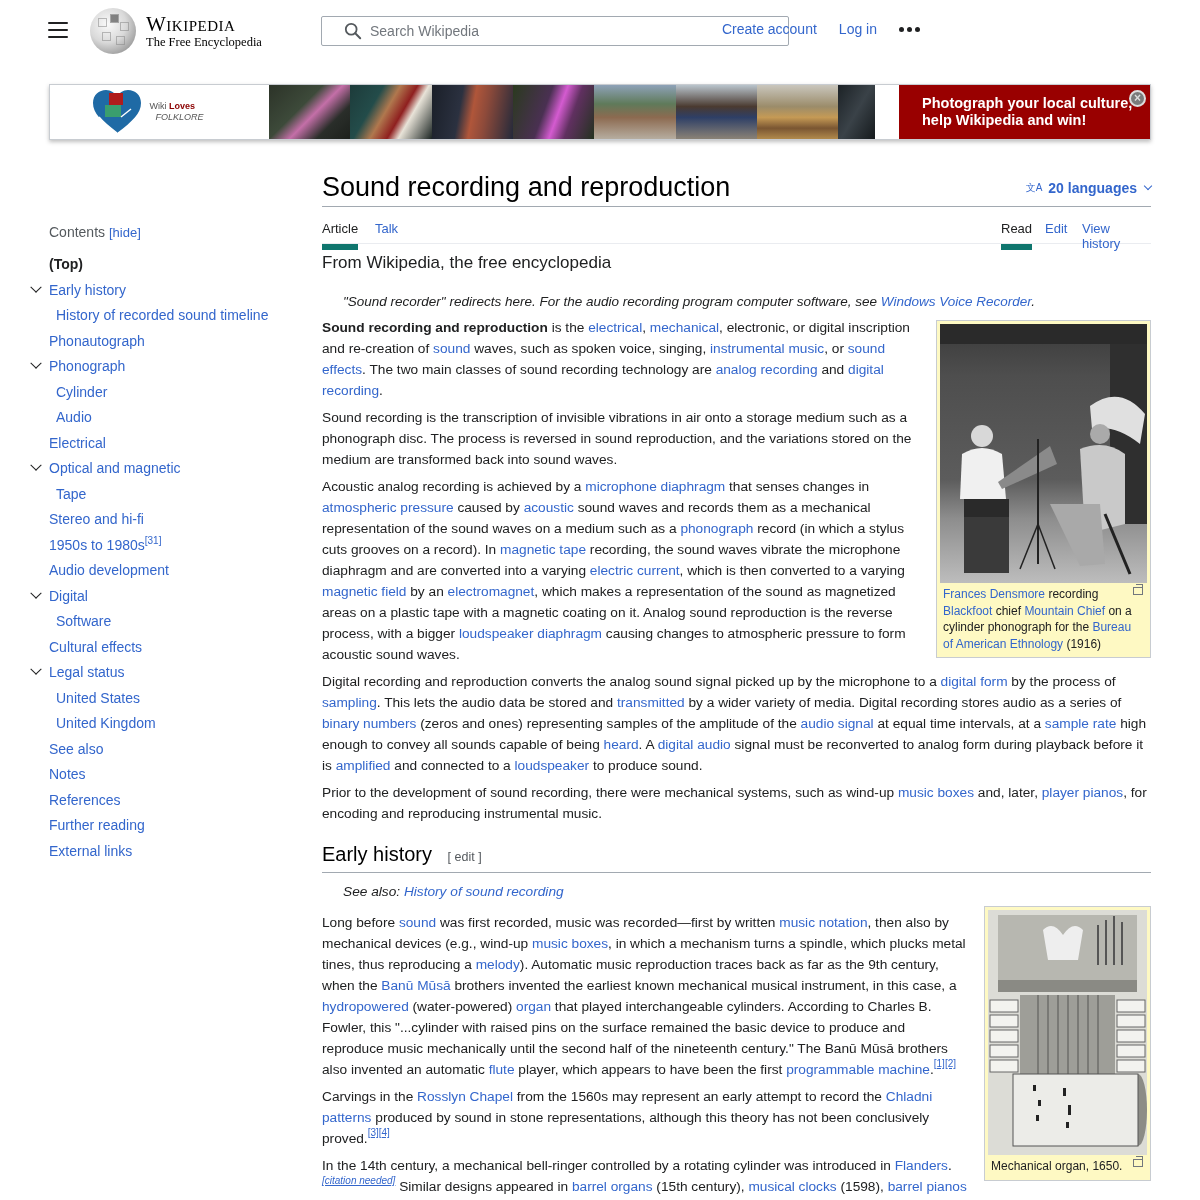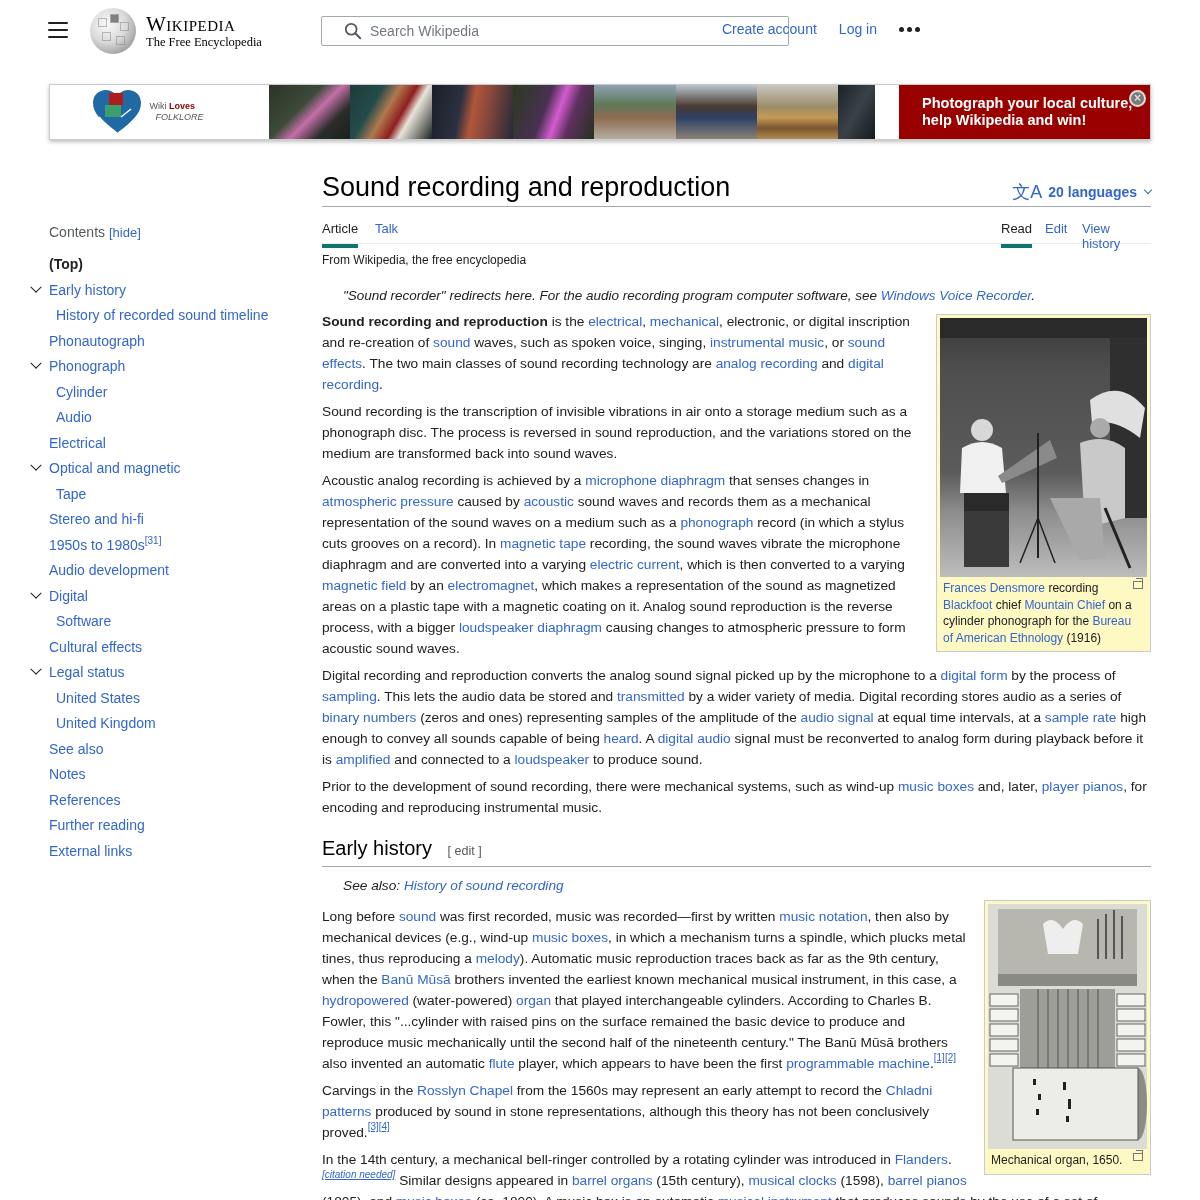--- a/index.html
+++ b/index.html
@@ -49,26 +49,26 @@
   .toc-item.sub { padding-left: 7px; }
   .toc-item.top { font-weight: bold; color: #202122; }
   .toc-chev { position: absolute; left: -17px; top: 5px; width: 8px; height: 8px; border-right: 1.5px solid #202122; border-bottom: 1.5px solid #202122; transform: rotate(45deg) translate(-2px,-2px); cursor: pointer; }
   .toc sup { font-size: 10px; vertical-align: top; line-height: 10px; }
 
   
   .main { position: absolute; left: 322px; top: 160px; width: 829px; }
   .title-row { position: relative; height: 47px; border-bottom: 1px solid #a2a9b1; }
   .page-title { font-family: "Liberation Sans", sans-serif; font-size: 27px; font-weight: normal; position: absolute; left: 0; top: 12px; color: #000; }
   .lang-btn { position: absolute; right: 0; top: 20px; color: #3366cc; font-weight: bold; font-size: 14px; display: flex; align-items: center; cursor: pointer; }
-  .lang-btn .lang-icon { font-weight: normal; font-size: 18px; margin-right: 6px; }
+  .lang-btn .lang-icon { font-weight: normal; font-size: 10px; margin-right: 6px; }
   .lang-btn .chev { width: 6px; height: 6px; border-right: 1.5px solid #3366cc; border-bottom: 1.5px solid #3366cc; transform: rotate(45deg); margin-left: 8px; margin-top: -4px; }
   .tabs-row { position: relative; height: 37px; border-bottom: 1px solid #eaecf0; font-size: 13px; }
   .tab { position: absolute; top: 14px; padding-bottom: 8px; cursor: pointer; }
-  .tab.active { color: #202122; border-bottom: 4px solid #0f766e; }
-  .tagline { font-size: 12px; margin-top: 9px; color: #202122; }
+  .tab.active { color: #202122; border-bottom: 6px solid #0f766e; }
+  .tagline { font-size: 17px; margin-top: 9px; color: #202122; }
   .hatnote { font-style: italic; font-size: 13.5px; margin-top: 21px; padding-left: 21px; color: #202122; }
   .content { font-size: 13.7px; line-height: 21px; margin-top: 8px; }
   .content p { margin-bottom: 6px; }
   .content sup { font-size: 10px; line-height: 10px; vertical-align: top; text-decoration: underline; }
   .infobox { float: right; margin: 3px 0 8px 16px; border: 1px solid #c8ccd1; background: #fef9c3; padding: 3px; }
   .thumb-img { position: relative; overflow: hidden; }
   .caption { font-size: 12px; line-height: 16.5px; padding: 3px 3px 2px 3px; position: relative; color: #202122; }
   .enlarge { position: absolute; right: 4px; top: 4px; width: 10px; height: 8px; border: 1px solid #72777d; cursor: pointer; }
   .enlarge::after { content: ""; position: absolute; left: 2px; top: -4px; width: 6px; height: 5px; border: 1px solid #72777d; border-bottom: none; border-left: none; }
   .section-h { font-family: "Liberation Sans", sans-serif; font-size: 20px; font-weight: normal; border-bottom: 1px solid #a2a9b1; padding-bottom: 4px; margin: 20px 0 8px 0; color: #000; clear: both; }

